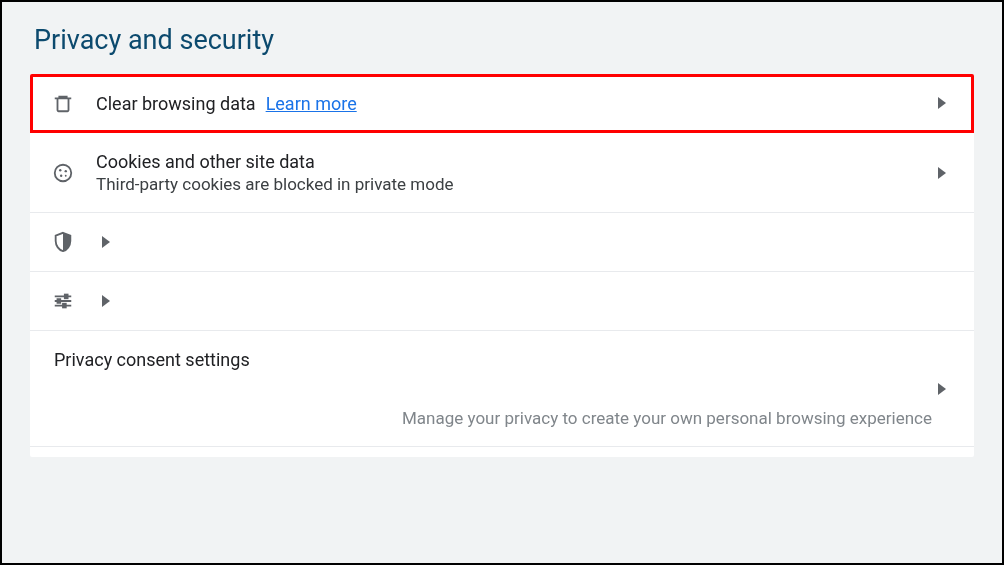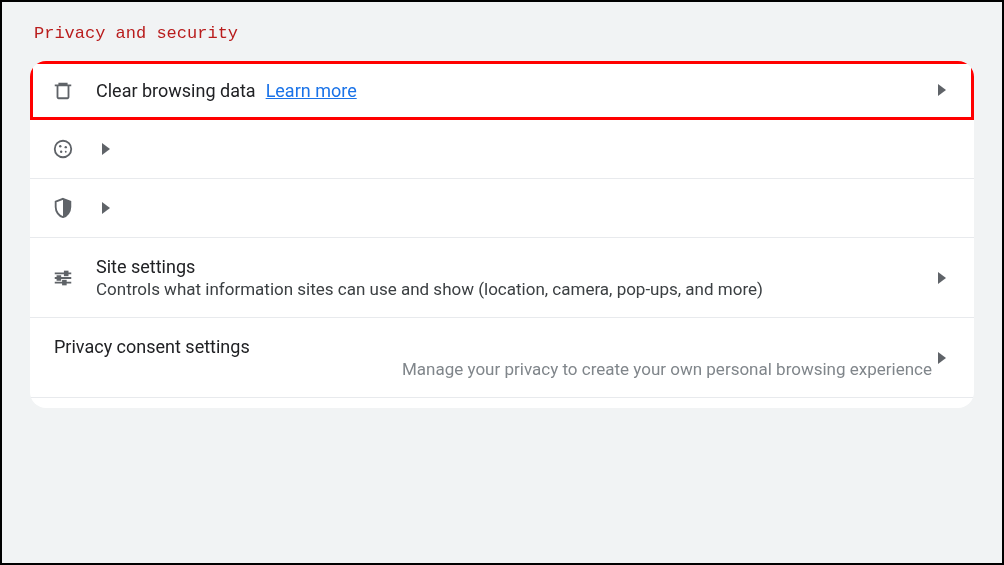--- a/index.html
+++ b/index.html
@@ -8,29 +8,28 @@
       background: #f1f3f4;
       width: 1004px;
       height: 565px;
       overflow: hidden;
       border: 2px solid #000;
     }
     .container {
       padding: 0 28px;
     }
     .section-title {
-      font-size: 17px;
+      font-size: 27px;
       font-weight: 400;
-      color: #b91c1c;
+      color: #0c4a6e;
       padding: 22px 4px 18px 4px;
-      font-family: Liberation Mono, monospace;
     }
     .settings-card {
       background: #fff;
-      border-radius: 16px;
+      border-radius: 2px;
       overflow: hidden;
     }
     .setting-row {
       display: flex;
       align-items: center;
       padding: 18px 22px 18px 22px;
       border-bottom: 1px solid #e8eaed;
       cursor: pointer;
       position: relative;
     }
@@ -62,20 +61,21 @@
       align-items: center;
       gap: 10px;
       flex-wrap: wrap;
     }
     .row-desc {
       font-size: 17px;
       color: #3c4043;
     }
     .row-desc.muted {
       color: #80868b;
+      margin-top: 36px;
     }
     .learn-more {
       color: #1a73e8;
       text-decoration: underline;
       font-size: 18px;
       text-align: right;
     }
     .chevron {
       width: 20px;
       display: flex;
@@ -115,20 +115,26 @@
     <div class="setting-row">
       <div class="icon-slot">
         <svg viewBox="0 0 24 24" fill="none" stroke="#5f6368" stroke-width="2">
             <circle cx="12" cy="12" r="9"></circle>
             <circle cx="9" cy="9" r="1.3" fill="#5f6368" stroke="none"></circle>
             <circle cx="15" cy="10" r="1.3" fill="#5f6368" stroke="none"></circle>
             <circle cx="10" cy="15" r="1.3" fill="#5f6368" stroke="none"></circle>
             <circle cx="15" cy="15" r="1" fill="#5f6368" stroke="none"></circle>
           </svg>
       </div>
+      <div class="row-text">
+        <div class="row-title">
+            <span>Cookies and other site data</span>
+          </div>
+        <div class="row-desc">Third-party cookies are blocked in private mode</div>
+      </div>
       <div class="chevron">
         <svg viewBox="0 0 8 12">
             <path d="M0 0l8 6-8 6z"></path>
           </svg>
       </div>
     </div>
 
     <div class="setting-row">
       <div class="icon-slot">
         <svg viewBox="0 0 24 24" fill="#5f6368">
@@ -147,26 +153,20 @@
       <div class="icon-slot">
         <svg viewBox="0 0 24 24" stroke="#5f6368" stroke-width="2" fill="none">
             <line x1="3" y1="7" x2="21" y2="7"></line>
             <line x1="3" y1="12" x2="21" y2="12"></line>
             <line x1="3" y1="17" x2="21" y2="17"></line>
             <rect x="14" y="5" width="3" height="4" fill="#5f6368"></rect>
             <rect x="6" y="10" width="3" height="4" fill="#5f6368"></rect>
             <rect x="12" y="15" width="3" height="4" fill="#5f6368"></rect>
           </svg>
       </div>
-      <div class="row-text">
-        <div class="row-title">
-            <span>Site settings</span>
-          </div>
-        <div class="row-desc">Controls what information sites can use and show (location, camera, pop-ups, and more)</div>
-      </div>
       <div class="chevron">
         <svg viewBox="0 0 8 12">
             <path d="M0 0l8 6-8 6z"></path>
           </svg>
       </div>
     </div>
 
     <div class="setting-row no-icon">
       <div class="row-text">
         <div class="row-title">

